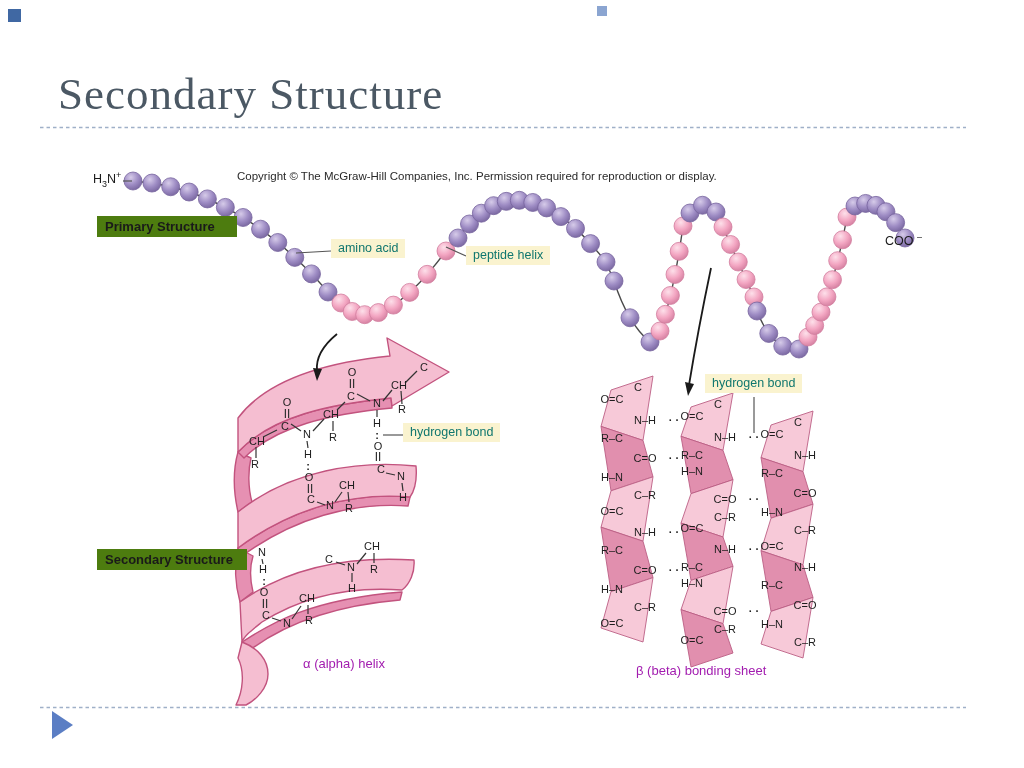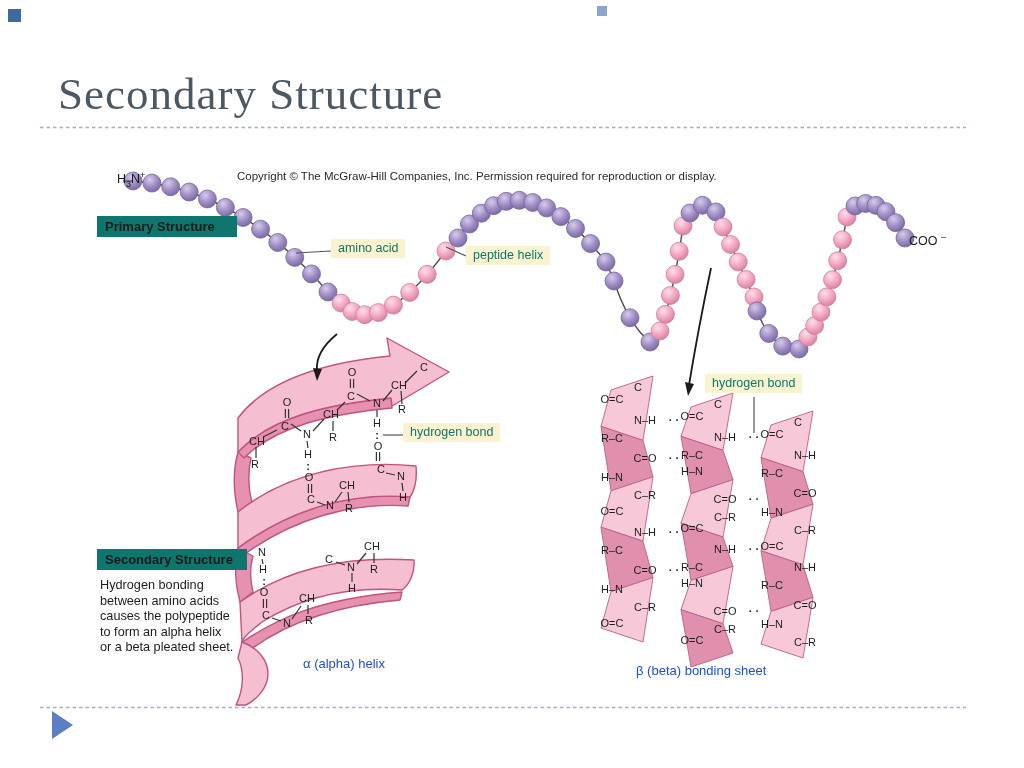--- a/index.html
+++ b/index.html
@@ -5,27 +5,27 @@
   html,body{margin:0;padding:0;background:#fff;}
   #slide{position:relative;width:1024px;height:768px;background:#fff;overflow:hidden;
          font-family:"Liberation Sans",sans-serif;}
   #fig-svg{position:absolute;left:0;top:0;}
   .abs{position:absolute;white-space:nowrap;}
   #title{left:58px;top:68px;font-family:"Liberation Serif",serif;font-size:45px;
          color:#4b5864;letter-spacing:1px;}
   .sq{position:absolute;}
   #copyright{left:237px;top:147px;font-size:11.5px;color:#2a2a2a;margin-top:23px;}
   .callout{background:#faf3cf;color:#0f766e;font-size:12.5px;padding:3px 7px;line-height:1;}
-  .info-head{background:#0f766e;color:#1a1a1a;font-size:13px;font-weight:bold;
+  .info-head{background:#4d7c0f;color:#1a1a1a;font-size:13px;font-weight:bold;
              padding:4px 8px;line-height:1;}
   .info-body{font-size:12.7px;color:#1c1c1c;line-height:15.6px;}
-  .chem{font-size:12.5px;color:#1a1a1a;margin-left:24px;}
+  .chem{font-size:12.5px;color:#1a1a1a;}
   .chem sub{font-size:9px;}
   .chem sup{font-size:9px;}
-  .caption{font-size:13px;color:#1d4ed8;}
+  .caption{font-size:13px;color:#a21caf;}
   #nav-arrow{left:52px;top:711px;width:0;height:0;border-top:14px solid transparent;
              border-bottom:14px solid transparent;border-left:21px solid #5b7ec4;}
   svg text{font-family:"Liberation Sans",sans-serif;font-size:11px;fill:#1e1e1e;
            text-anchor:middle;dominant-baseline:middle;}
   svg text.dots{font-weight:bold;}
 </style>
 </head>
 <body>
 
 <div id="slide">
@@ -302,25 +302,18 @@
   </div>
 
   <div class="abs callout" style="left:331px;top:239px;">amino acid</div>
   <div class="abs callout" style="left:466px;top:246px;">peptide helix</div>
   <div class="abs callout" style="left:403px;top:423px;">hydrogen bond</div>
   <div class="abs callout" style="left:705px;top:374px;">hydrogen bond</div>
 
   <div class="abs info-head" style="left:97px;top:216px;width:124px;">Primary Structure</div>
 
   <div class="abs info-head" style="left:97px;top:549px;width:134px;">Secondary Structure</div>
-  <div class="abs info-body" style="left:100px;top:578px;">
-      <div>Hydrogen bonding</div>
-      <div>between amino acids</div>
-      <div>causes the polypeptide</div>
-      <div>to form an alpha helix</div>
-      <div>or a beta pleated sheet.</div>
-    </div>
 
   <div class="abs caption" style="left:303px;top:656px;">α (alpha) helix</div>
   <div class="abs caption" style="left:636px;top:663px;">β (beta) bonding sheet</div>
 
   <div class="abs" id="nav-arrow" style="border-left-color: rgb(91, 126, 196);"></div>
 </div>
 
 </body></html>

